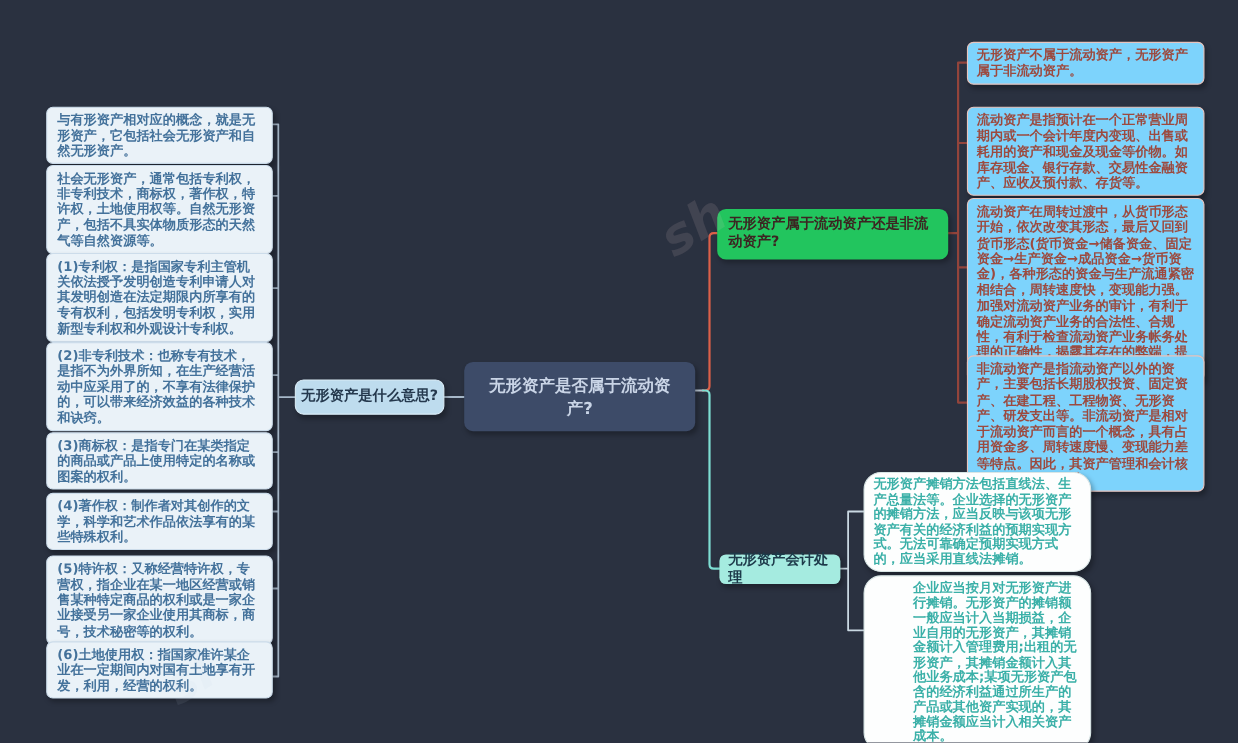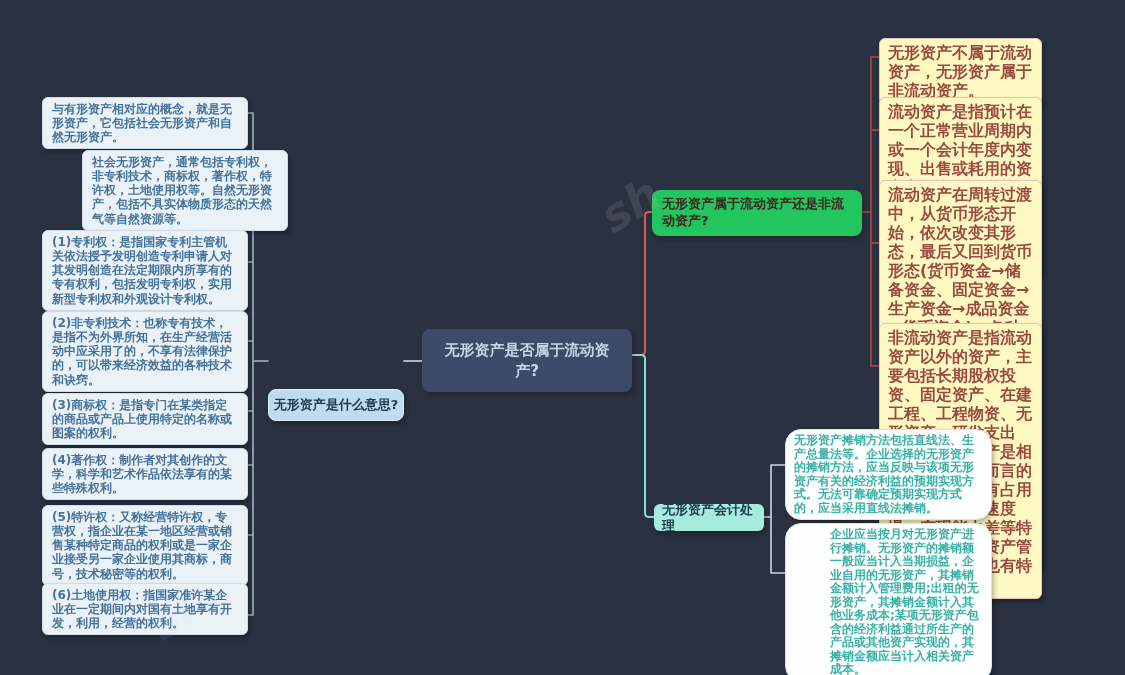--- a/index.html
+++ b/index.html
@@ -16,43 +16,43 @@
   }
   .leaf-left{
     left:42px;width:206px;
     background:#eaf2f8;border:1px solid #ccdcea;border-radius:6px;
     color:#44729b;font-size:12px;font-weight:700;
     padding:4px 9px;line-height:1.18;
   }
   .pill{
     background:#bedcee;border:1px solid #d9ebf6;border-radius:8px;
     color:#25394e;font-size:13px;font-weight:700;
-    display:flex;align-items:center;justify-content:center;text-align:left;margin-top:44px;
+    display:flex;align-items:center;justify-content:center;text-align:left;
   }
   .central{
     background:#3d4b68;border-radius:8px;
     color:#c9d4e6;font-size:15px;font-weight:700;
     display:flex;align-items:center;justify-content:center;text-align:center;
     padding:8px 14px;line-height:1.35;
   }
   .topic-orange{
     background:#22c55e;border-radius:8px;
     color:#3c2522;font-size:13px;font-weight:700;
     padding:6px 10px;line-height:1.3;
   }
   .topic-cyan{
     background:#a5ebe0;border-radius:6px;
     color:#1d3a4a;font-size:13px;font-weight:700;
     display:flex;align-items:center;justify-content:center;
     padding:6px 8px;
   }
   .leaf-pink{
-    left:879px;width:163px;
-    background:#fef9c3;border:1px solid #e7c3bd;border-radius:6px;
-    color:#9c4a3f;font-size:16px;font-weight:700;
+    left:879px;width:216px;
+    background:#7dd3fc;border:1px solid #e7c3bd;border-radius:6px;
+    color:#9c4a3f;font-size:12px;font-weight:700;
     padding:4px 8px;line-height:1.19;
   }
   .leaf-white{
     left:785px;width:207px;
     background:#fdfefe;border:1px solid #d9e6e6;border-radius:16px;
     color:#3bb0a8;font-size:12px;font-weight:700;
     padding:4px 8px;line-height:1.13;
   }
   .watermark{
     position:absolute;z-index:3;pointer-events:none;
@@ -78,21 +78,21 @@
   <path stroke="#93443b" stroke-width="2" stroke-linecap="round" d="M862 212 H871 M871 57 V366 M871 57 H879 M871 130 H879 M871 243 H879 M871 366 H879"></path>
 
   <path stroke="#c9d8e2" stroke-width="1.6" stroke-linecap="round" d="M764 517 H771 M771 465 V573 M771 465 H785 M771 573 H785"></path>
 </svg>
 
 <div class="node central" style="left:422px;top:329px;width:210px;height:63px;">无形资产是否属于流动资产?</div>
 
 <div class="node pill" style="left:268px;top:345px;width:136px;height:32px;">无形资产是什么意思?</div>
 
 <div class="node leaf-left" style="top:97px;">与有形资产相对应的概念，就是无形资产，它包括社会无形资产和自然无形资产。</div>
-<div class="node leaf-left" style="top:150px;margin-left:40px;">社会无形资产，通常包括专利权，非专利技术，商标权，著作权，特许权，土地使用权等。自然无形资产，包括不具实体物质形态的天然气等自然资源等。</div>
+<div class="node leaf-left" style="top:150px;">社会无形资产，通常包括专利权，非专利技术，商标权，著作权，特许权，土地使用权等。自然无形资产，包括不具实体物质形态的天然气等自然资源等。</div>
 <div class="node leaf-left" style="top:230px;">(1)专利权：是指国家专利主管机关依法授予发明创造专利申请人对其发明创造在法定期限内所享有的专有权利，包括发明专利权，实用新型专利权和外观设计专利权。</div>
 <div class="node leaf-left" style="top:311px;">(2)非专利技术：也称专有技术，是指不为外界所知，在生产经营活动中应采用了的，不享有法律保护的，可以带来经济效益的各种技术和诀窍。</div>
 <div class="node leaf-left" style="top:393px;">(3)商标权：是指专门在某类指定的商品或产品上使用特定的名称或图案的权利。</div>
 <div class="node leaf-left" style="top:448px;">(4)著作权：制作者对其创作的文学，科学和艺术作品依法享有的某些特殊权利。</div>
 <div class="node leaf-left" style="top:505px;">(5)特许权：又称经营特许权，专营权，指企业在某一地区经营或销售某种特定商品的权利或是一家企业接受另一家企业使用其商标，商号，技术秘密等的权利。</div>
 <div class="node leaf-left" style="top:583px;">(6)土地使用权：指国家准许某企业在一定期间内对国有土地享有开发，利用，经营的权利。</div>
 
 <div class="node topic-orange" style="left:652px;top:190px;width:210px;min-height:43px;">无形资产属于流动资产还是非流动资产?</div>
 
 <div class="node leaf-pink" style="top:38px;">无形资产不属于流动资产，无形资产属于非流动资产。</div>

